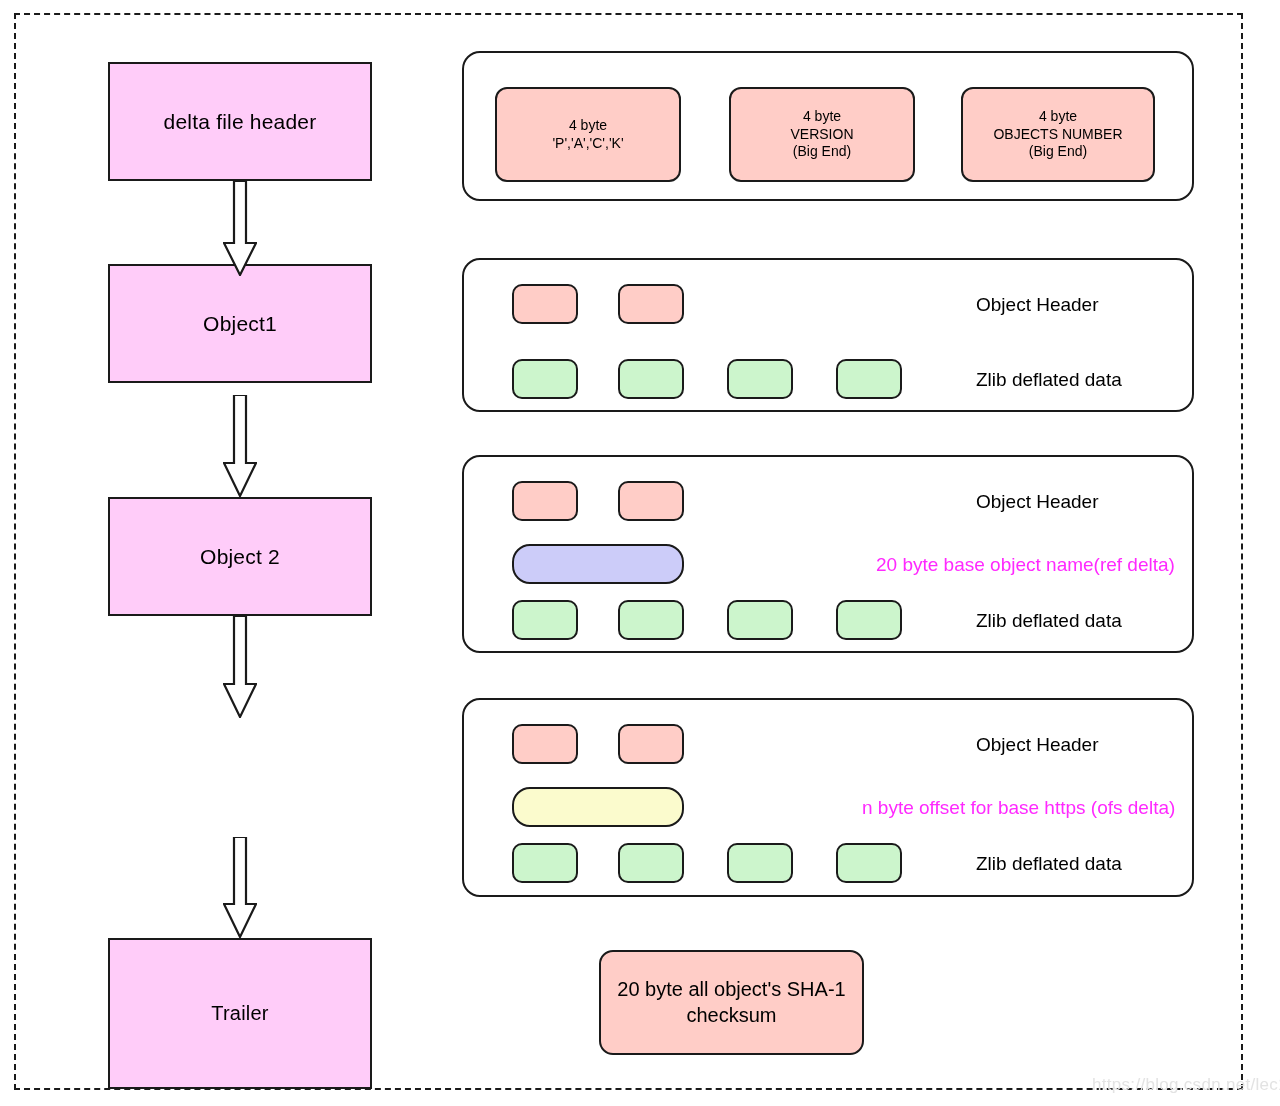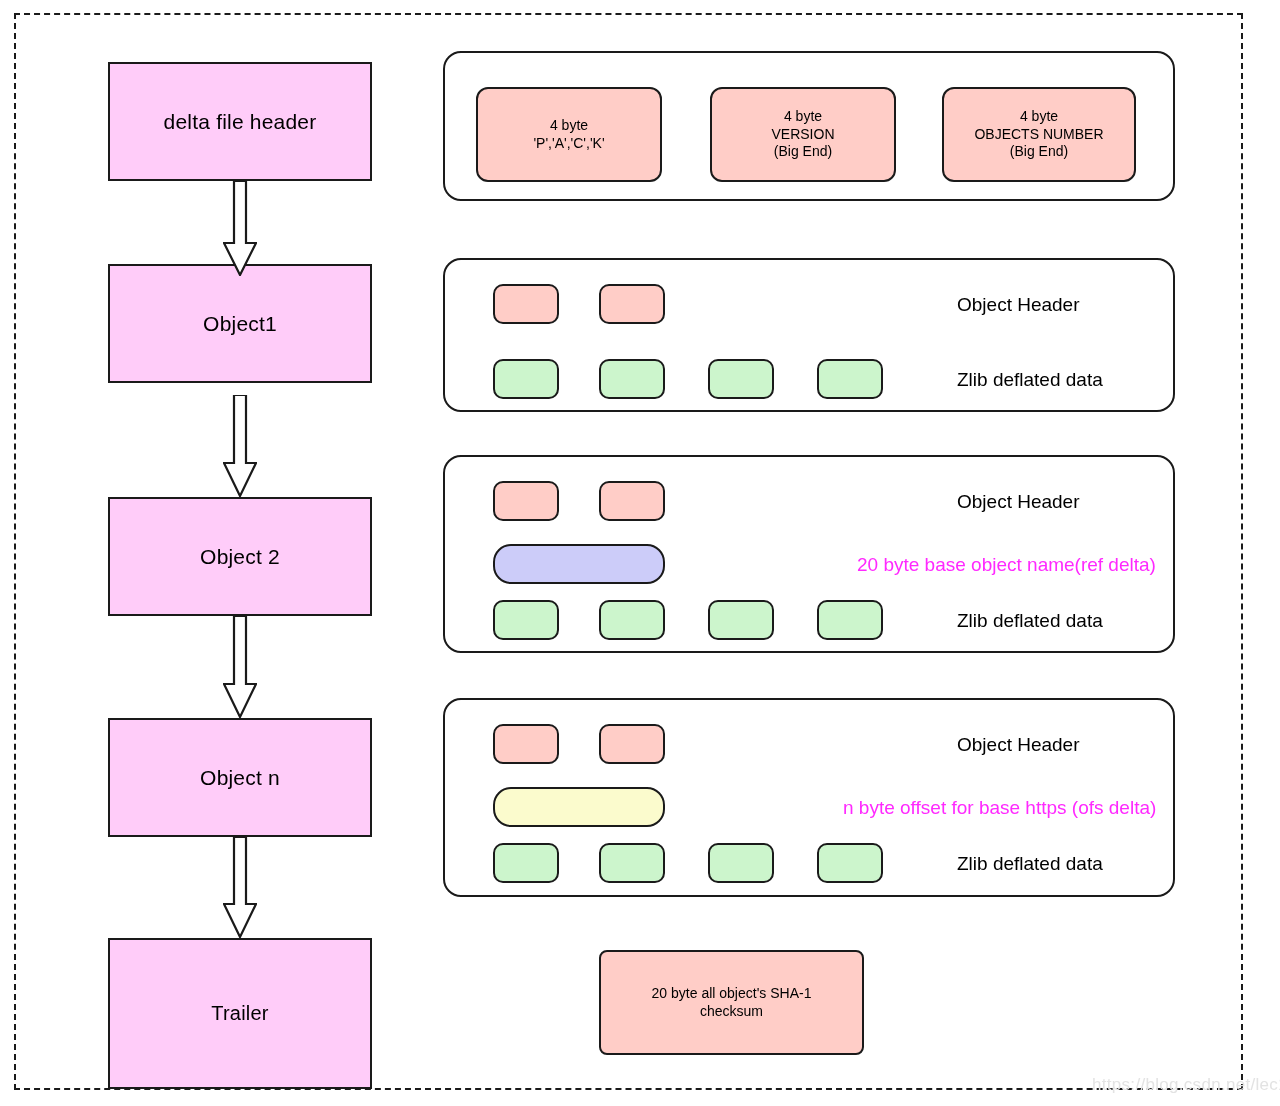--- a/index.html
+++ b/index.html
@@ -51,20 +51,21 @@
   }
   .block-arrow svg { display: block; width: 100%; height: 100%; }
 
   
   .card {
     position: absolute;
     background: #ffffff;
     border: 2px solid #1a1a1a;
     border-radius: 18px;
     box-sizing: border-box;
+    margin-left: 19px;
   }
 
   
   .chip {
     position: absolute;
     box-sizing: border-box;
     border: 2px solid #1a1a1a;
     display: flex;
     align-items: center;
     justify-content: center;
@@ -82,22 +83,22 @@
     border-radius: 12px;
     font-size: 14px;
   }
   .chip.byte-cell {
     border-radius: 10px;
   }
   .chip.wide-cell {
     border-radius: 18px;
   }
   .chip.checksum {
-    border-radius: 8px;
-    font-size: 14px;
+    border-radius: 14px;
+    font-size: 20px;
   }
 
   
   .row-label {
     position: absolute;
     font-size: 19px;
     color: #000000;
     white-space: nowrap;
   }
   .row-label.accent { color: #ff29ff; }
@@ -123,23 +124,20 @@
   </div>
 
   <div class="stage-box" style="left:108px; top:264px; width:264px; height:119px;">
     <span>Object1</span>
   </div>
 
   <div class="stage-box" style="left:108px; top:497px; width:264px; height:119px;">
     <span>Object 2</span>
   </div>
 
-  <div class="stage-box" style="left:108px; top:718px; width:264px; height:119px;">
-    <span>Object n</span>
-  </div>
 
   <div class="stage-box small-label" style="left:108px; top:938px; width:264px; height:151px;">
     <span>Trailer</span>
   </div>
 
   <div class="block-arrow" style="left:223px; top:181px; height:95px;">
     <svg viewBox="0 0 34 95" preserveAspectRatio="none">
       <path d="M11,0 L23,0 L23,62 L33,62 L17,94 L1,62 L11,62 Z" fill="#ffffff" stroke="#1a1a1a" stroke-width="2.2" stroke-linejoin="miter"></path>
     </svg>
   </div>

